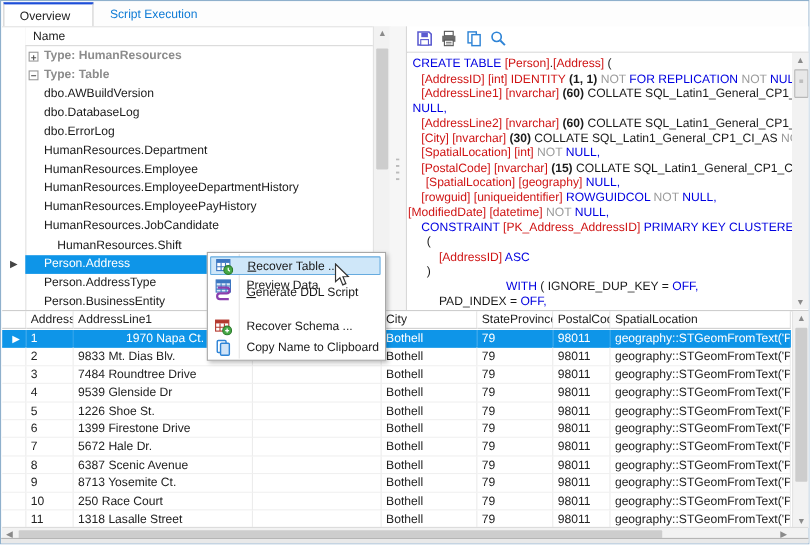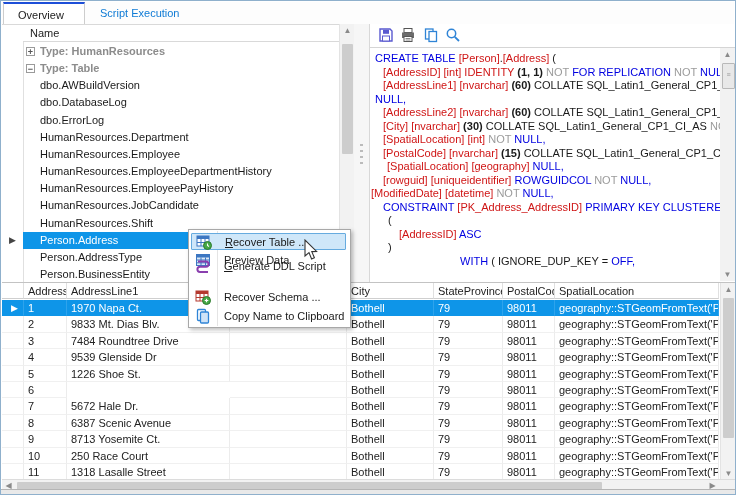--- a/index.html
+++ b/index.html
@@ -111,21 +111,21 @@
         </div>
         <div class="tree-row" style="top: 138.05px;">
           <span class="lbl">HumanResources.EmployeeDepartmentHistory</span>
         </div>
         <div class="tree-row" style="top: 155.2px;">
           <span class="lbl">HumanResources.EmployeePayHistory</span>
         </div>
         <div class="tree-row" style="top: 172.35px;">
           <span class="lbl">HumanResources.JobCandidate</span>
         </div>
-        <div class="tree-row" style="top: 189.5px;">
+        <div class="tree-row" style="top: 189.5px; margin-left: 12px;">
           <span class="lbl">HumanResources.Shift</span>
         </div>
         <div class="tree-row selected" style="top: 206.65px;">
           <span class="lbl">Person.Address</span>
         </div>
         <div class="tree-row" style="top: 223.8px;">
           <span class="lbl">Person.AddressType</span>
         </div>
         <div class="tree-row" style="top: 241px;">
           <span class="lbl">Person.BusinessEntity</span>
@@ -176,20 +176,21 @@
         <div class="sql-line" style="padding-left: 12px;"><span class="sq-i">[SpatialLocation]</span><span class="sq-d"> </span><span class="sq-i">[int]</span><span class="sq-d"> </span><span class="sq-g">NOT </span><span class="sq-k">NULL,</span></div>
         <div class="sql-line" style="padding-left: 12px;"><span class="sq-i">[PostalCode]</span><span class="sq-d"> </span><span class="sq-i">[nvarchar]</span><span class="sq-d"> </span><span class="sq-n">(15)</span><span class="sq-d"> COLLATE SQL_Latin1_General_CP1_CI_AS </span></div>
         <div class="sql-line" style="padding-left: 16px;"><span class="sq-i">[SpatialLocation]</span><span class="sq-d"> </span><span class="sq-i">[geography]</span><span class="sq-d"> </span><span class="sq-k">NULL,</span></div>
         <div class="sql-line" style="padding-left: 12px;"><span class="sq-i">[rowguid]</span><span class="sq-d"> </span><span class="sq-i">[uniqueidentifier]</span><span class="sq-d"> </span><span class="sq-k">ROWGUIDCOL </span><span class="sq-g">NOT </span><span class="sq-k">NULL,</span></div>
         <div class="sql-line" style=""><span class="sq-i">[ModifiedDate]</span><span class="sq-d"> </span><span class="sq-i">[datetime]</span><span class="sq-d"> </span><span class="sq-g">NOT </span><span class="sq-k">NULL,</span></div>
         <div class="sql-line" style="padding-left: 12px;"><span class="sq-k">CONSTRAINT </span><span class="sq-i">[PK_Address_AddressID]</span><span class="sq-d"> </span><span class="sq-k">PRIMARY KEY CLUSTERED</span></div>
         <div class="sql-line" style="padding-left: 17px;"><span class="sq-d">(</span></div>
         <div class="sql-line" style="padding-left: 28px;"><span class="sq-i">[AddressID]</span><span class="sq-d"> </span><span class="sq-k">ASC</span></div>
         <div class="sql-line" style="padding-left: 17px;"><span class="sq-d">)</span></div>
         <div class="sql-line" style="padding-left: 4px; text-align: center;"><span class="sq-k">WITH </span><span class="sq-d">( IGNORE_DUP_KEY </span><span class="sq-d">= </span><span class="sq-k">OFF,</span></div>
+        <div class="sql-line" style="padding-left: 28px;"><span class="sq-d">PAD_INDEX </span><span class="sq-d">= </span><span class="sq-k">OFF,</span></div>
       </div>
     <div class="sb-track" id="sql-vsb">
       <div class="sb-btn" style="left:0;top:0;width:15px;height:13px;line-height:13px;">▲</div>
       <div class="sb-thumb" style="left:2px;top:15px;width:11px;height:24px;border:1px solid #b8b8b8;background:#e8e8e8;font-size:7px;line-height:22px;text-align:center;color:#999;">≡</div>
       <div class="sb-btn" style="left:0;bottom:0;width:15px;height:13px;line-height:13px;">▼</div>
     </div>
   </div>
 
   <div id="grid">
     <div id="grid-header">
@@ -199,21 +200,21 @@
         <div class="g-hcell" style="left: 228px; width: 117px;"></div>
         <div class="g-hcell" style="left: 345px; width: 87px;">City</div>
         <div class="g-hcell" style="left: 432px; width: 69px;">StateProvinceID</div>
         <div class="g-hcell" style="left: 501px; width: 52px;">PostalCode</div>
         <div class="g-hcell" style="left: 553px; width: 164px;">SpatialLocation</div>
       </div>
     <div id="grid-rows">
         <div class="g-row selected" style="top: 17px;">
           <div class="g-cell" style="left: 0px; width: 22px; text-align: center; font-size: 9px;">▶</div>
           <div class="g-cell" style="left: 22px; width: 43px;">1</div>
-          <div class="g-cell" style="left: 65px; width: 163px;">1970 Napa Ct.</div>
+          <div class="g-cell" style="left: 65px; width: 163px; text-align: center;">1970 Napa Ct.</div>
           <div class="g-cell" style="left: 228px; width: 117px;"></div>
           <div class="g-cell" style="left: 345px; width: 87px;">Bothell</div>
           <div class="g-cell" style="left: 432px; width: 69px;">79</div>
           <div class="g-cell" style="left: 501px; width: 52px;">98011</div>
           <div class="g-cell" style="left: 553px; width: 164px;">geography::STGeomFromText('POINT( -</div>
         </div>
         <div class="g-row" style="top: 33.4px;">
           <div class="g-cell" style="left: 0px; width: 22px; text-align: center; font-size: 9px;"></div>
           <div class="g-cell" style="left: 22px; width: 43px;">2</div>
           <div class="g-cell" style="left: 65px; width: 163px;">9833 Mt. Dias Blv.</div>
@@ -249,20 +250,21 @@
           <div class="g-cell" style="left: 65px; width: 163px;">1226 Shoe St.</div>
           <div class="g-cell" style="left: 228px; width: 117px;"></div>
           <div class="g-cell" style="left: 345px; width: 87px;">Bothell</div>
           <div class="g-cell" style="left: 432px; width: 69px;">79</div>
           <div class="g-cell" style="left: 501px; width: 52px;">98011</div>
           <div class="g-cell" style="left: 553px; width: 164px;">geography::STGeomFromText('POINT( -</div>
         </div>
         <div class="g-row" style="top: 99px;">
           <div class="g-cell" style="left: 0px; width: 22px; text-align: center; font-size: 9px;"></div>
           <div class="g-cell" style="left: 22px; width: 43px;">6</div>
+          <div class="g-cell" style="left: 65px; width: 163px;">1399 Firestone Drive</div>
           <div class="g-cell" style="left: 228px; width: 117px;"></div>
           <div class="g-cell" style="left: 345px; width: 87px;">Bothell</div>
           <div class="g-cell" style="left: 432px; width: 69px;">79</div>
           <div class="g-cell" style="left: 501px; width: 52px;">98011</div>
           <div class="g-cell" style="left: 553px; width: 164px;">geography::STGeomFromText('POINT( -</div>
         </div>
         <div class="g-row" style="top: 115.4px;">
           <div class="g-cell" style="left: 0px; width: 22px; text-align: center; font-size: 9px;"></div>
           <div class="g-cell" style="left: 22px; width: 43px;">7</div>
           <div class="g-cell" style="left: 65px; width: 163px;">5672 Hale Dr.</div>

